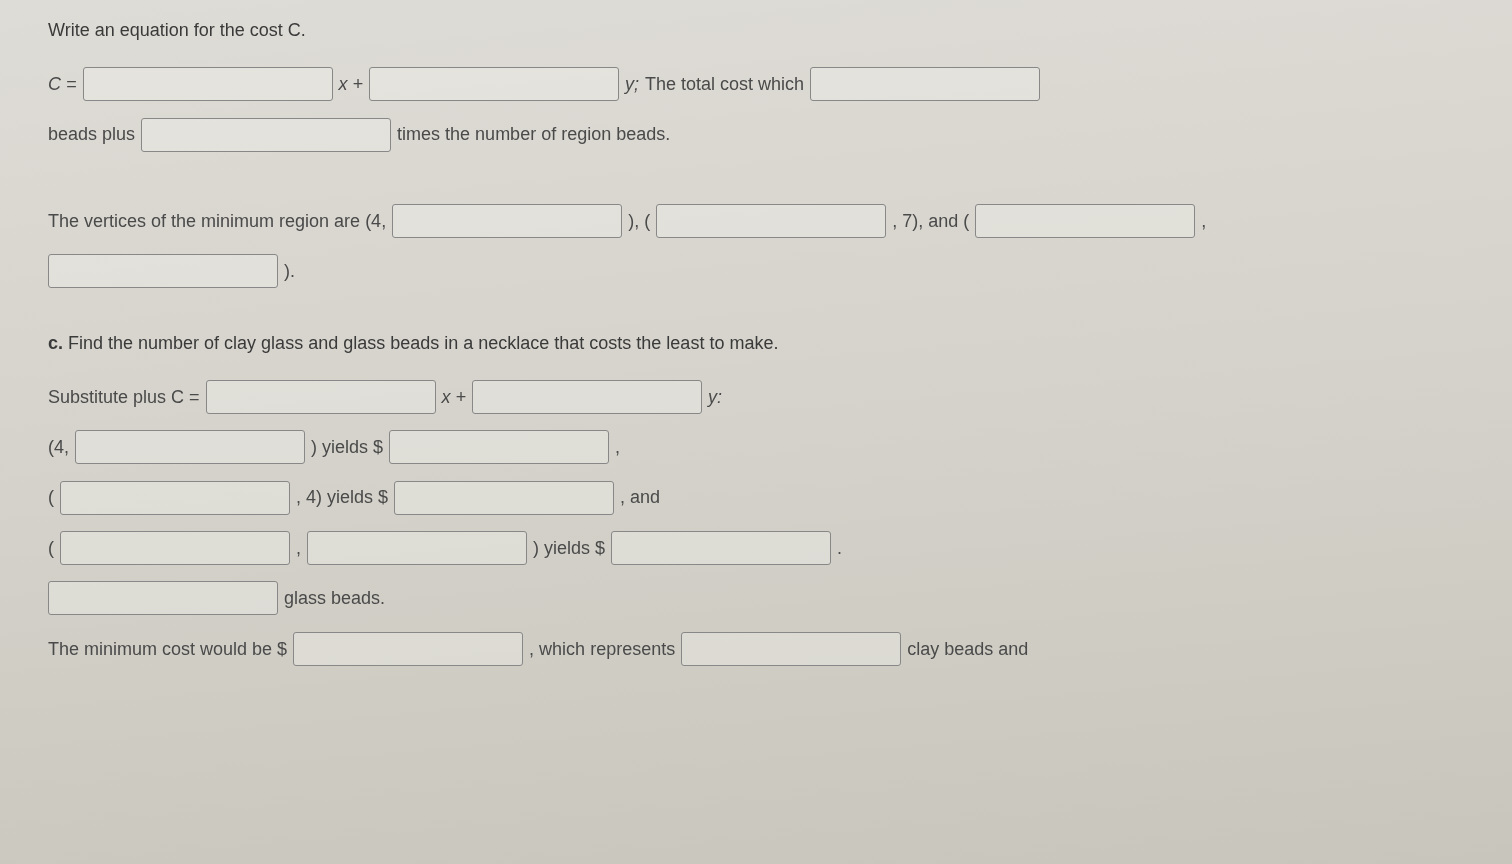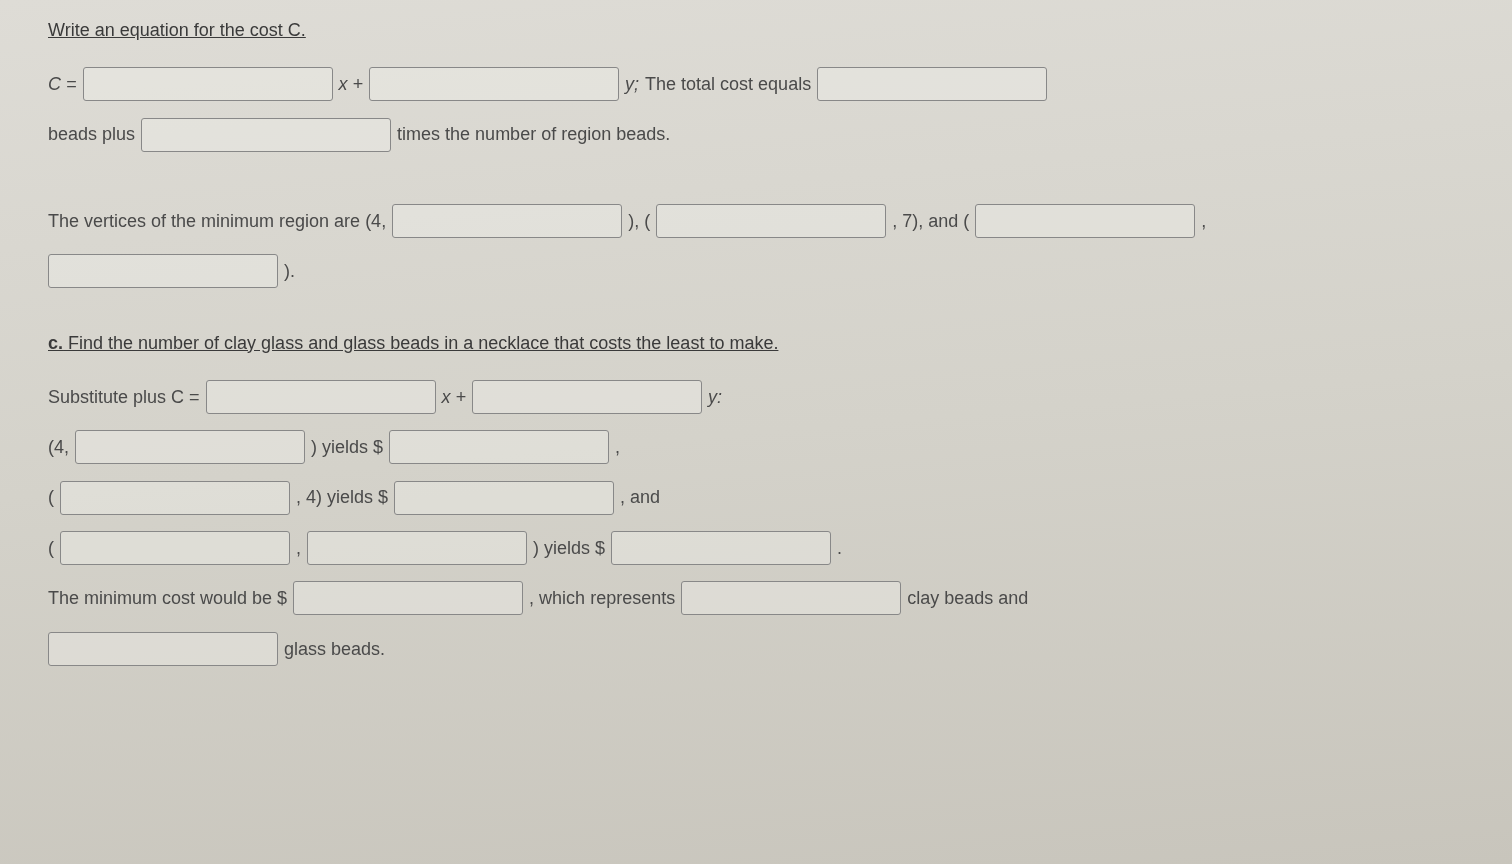--- a/index.html
+++ b/index.html
@@ -16,21 +16,20 @@
       font-size: 18px;
       min-height: 864px;
       width: 1512px;
     }
     .section {
       margin-bottom: 36px;
     }
     .prompt {
       color: #3a3a3a;
       margin-bottom: 18px;
-      text-decoration: underline;
     }
     .flow-line {
       display: flex;
       flex-wrap: wrap;
       align-items: center;
       gap: 0;
       line-height: 2.8;
     }
     .flow-line > * {
       margin-right: 6px;
@@ -63,21 +62,21 @@
 <body>
 
 <div class="section">
   <div class="prompt">Write an equation for the cost C.</div>
   <div class="flow-line">
     <span class="ital text">C = </span>
     <input class="blank w-lg" style="">
     <span class="ital text">x + </span>
     <input class="blank w-lg" style="">
     <span class="ital text">y; </span>
-    <span class="text">The total cost equals </span>
+    <span class="text">The total cost which </span>
     <input class="blank w-md" style="">
   </div>
   <div class="flow-line">
     <span class="text">beads plus </span>
     <input class="blank w-lg" style="">
     <span class="text"> times the number of region beads.</span>
   </div>
 </div>
 
 <div class="section">
@@ -124,23 +123,23 @@
   <div class="flow-line">
     <span class="text">(</span>
     <input class="blank w-md" style="">
     <span class="text">, </span>
     <input class="blank w-sm" style="">
     <span class="text">) yields $</span>
     <input class="blank w-sm" style="">
     <span class="text">.</span>
   </div>
   <div class="flow-line">
+    <input class="blank w-md" style="">
+    <span class="text"> glass beads.</span>
+  </div>
+  <div class="flow-line">
     <span class="text">The minimum cost would be $</span>
     <input class="blank w-md" style="">
     <span class="text">, which represents </span>
     <input class="blank w-sm" style="">
     <span class="text"> clay beads and</span>
   </div>
-  <div class="flow-line">
-    <input class="blank w-md" style="">
-    <span class="text"> glass beads.</span>
-  </div>
 </div>
 
 </body></html>

